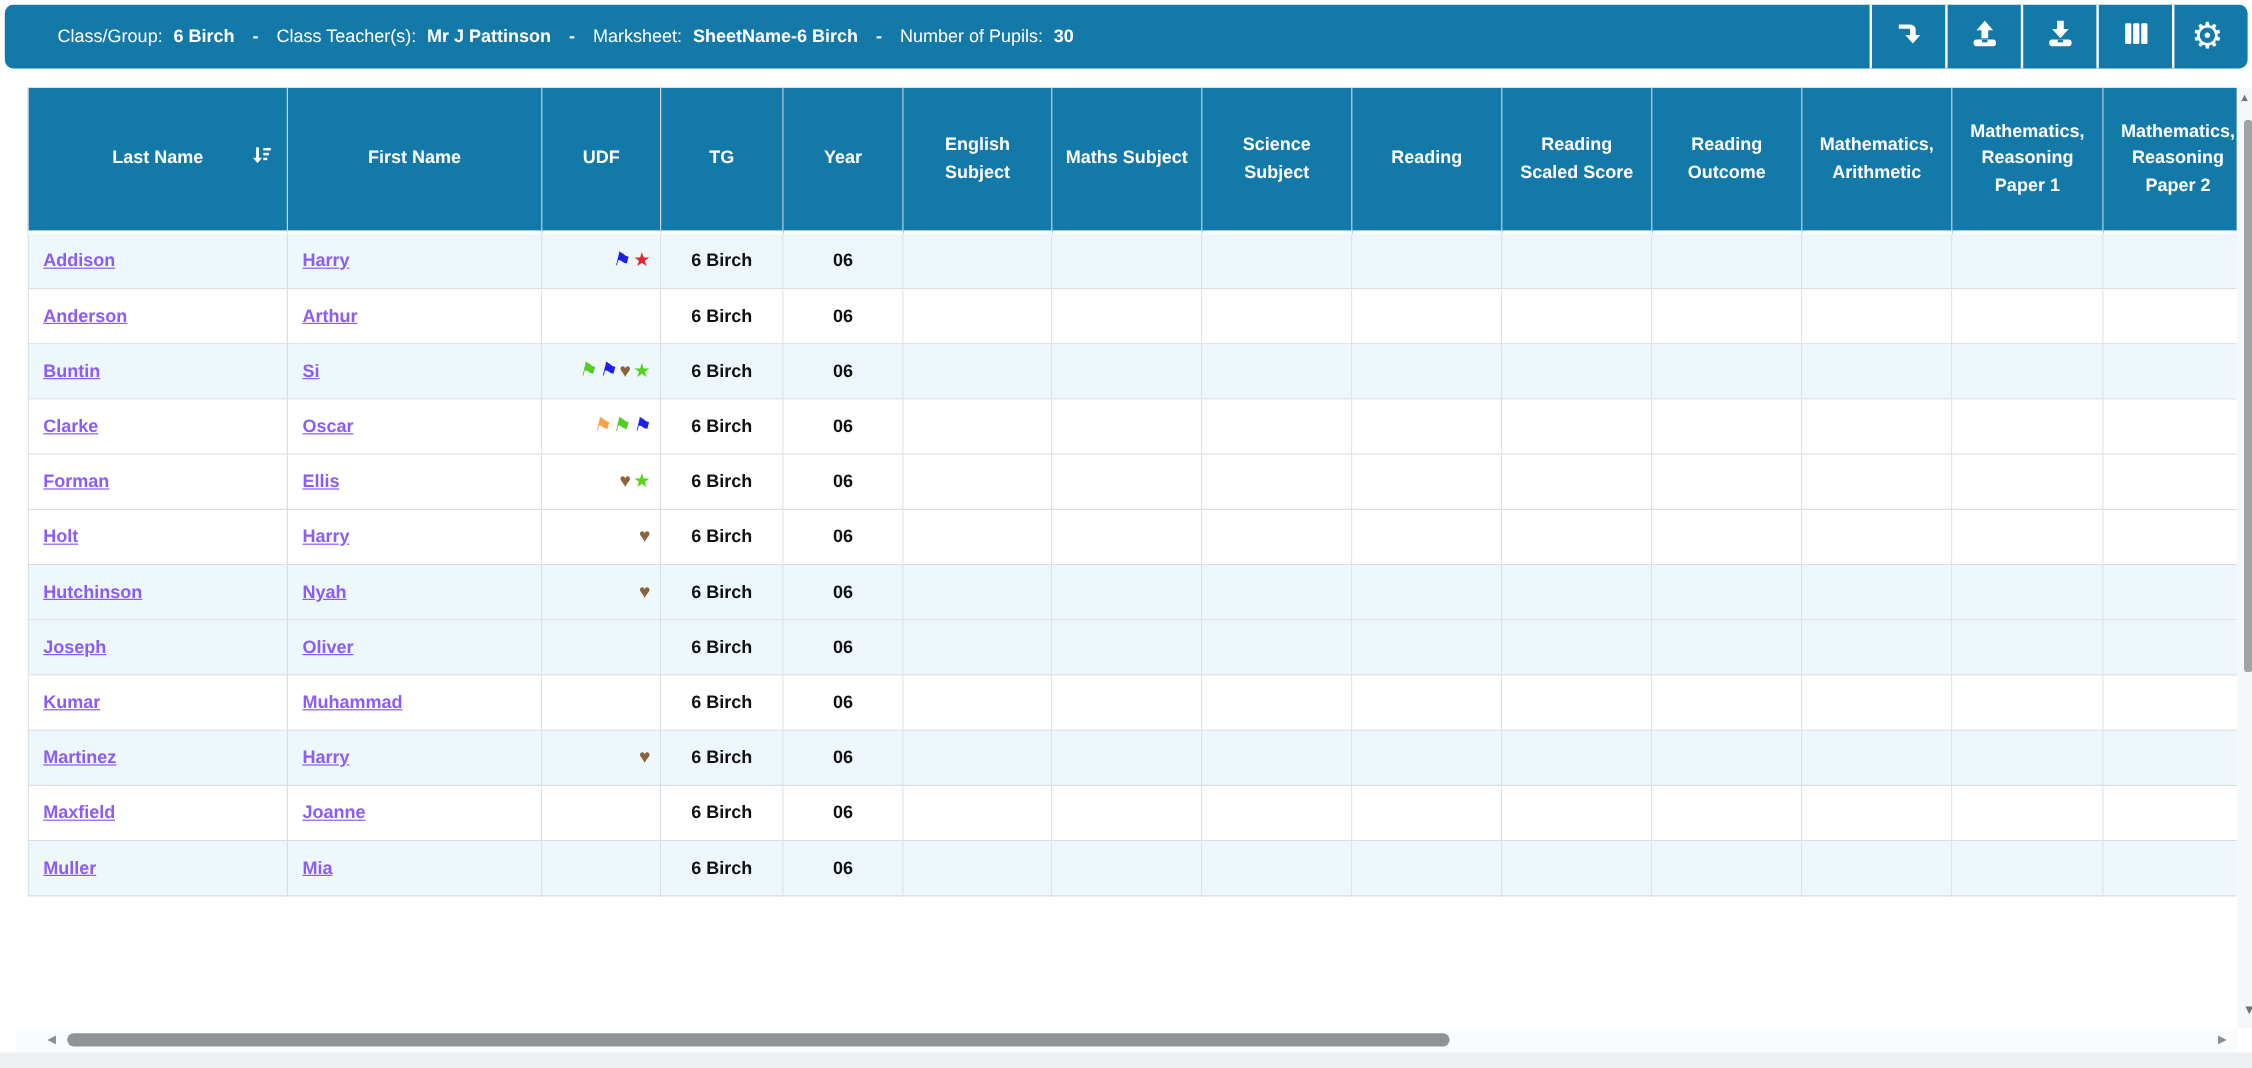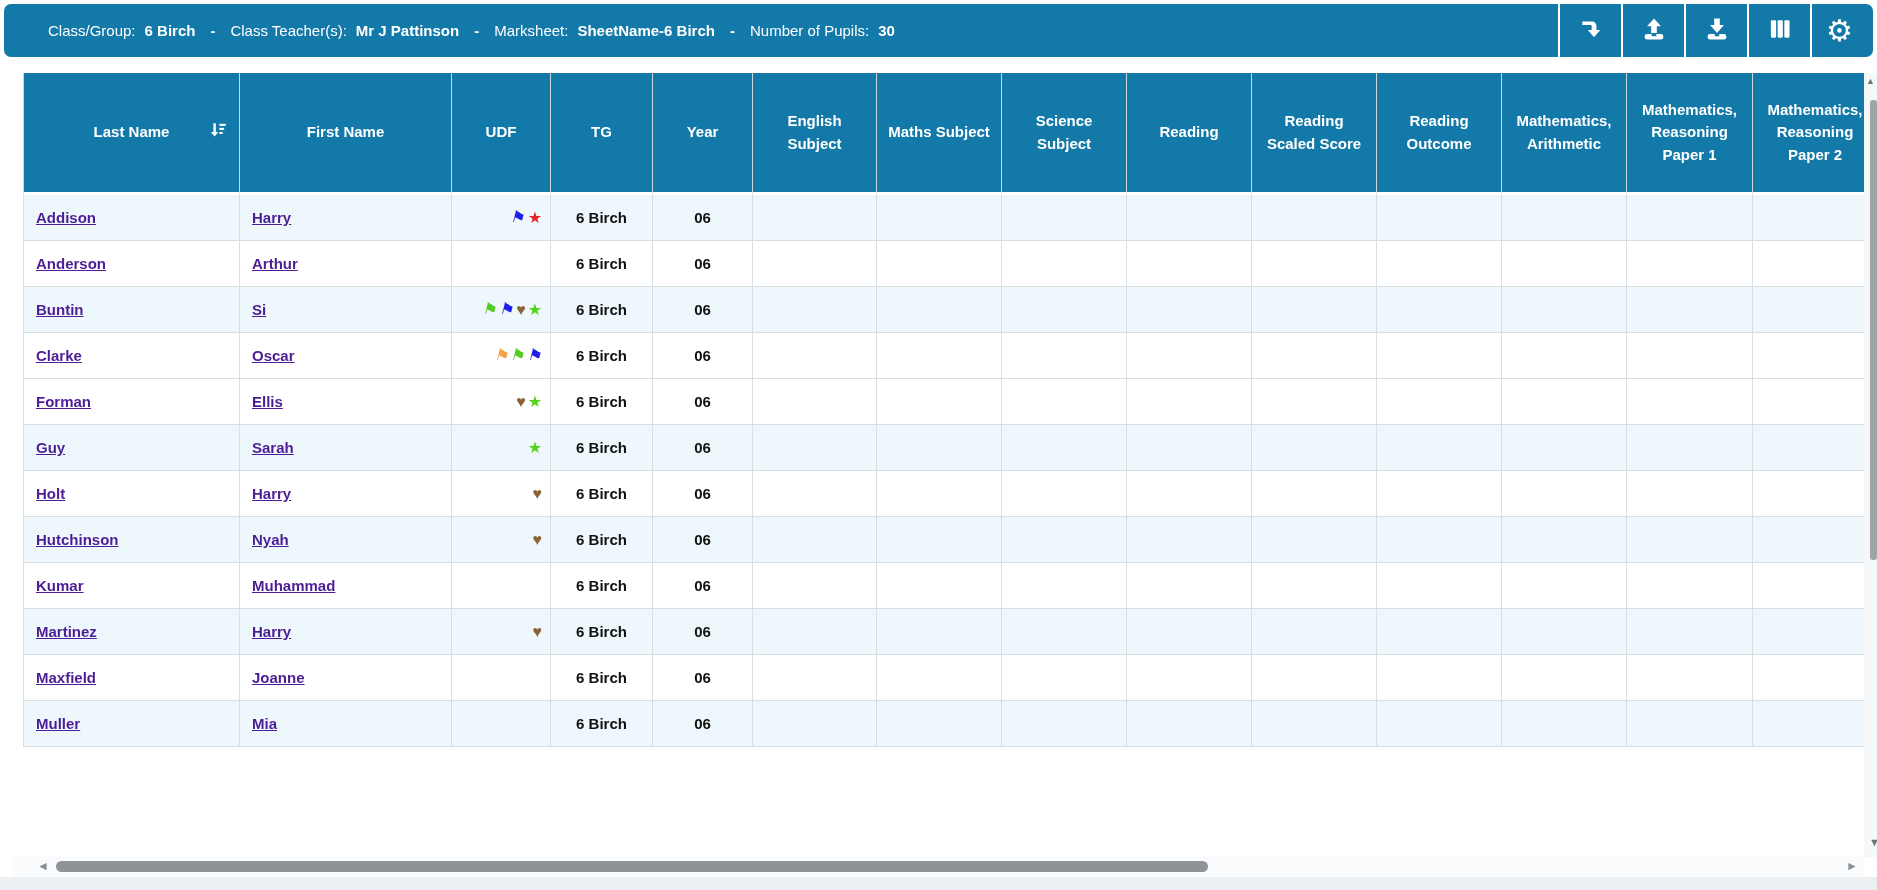--- a/index.html
+++ b/index.html
@@ -21,21 +21,21 @@
   th{background:#1379A9;color:#fff;font-weight:700;font-size:15px;height:119px;
      vertical-align:middle;text-align:center;padding:0 8px;line-height:1.5;
      border-right:1px solid #C9D6DD;border-bottom:3px solid #fff;position:relative;cursor:pointer;}
   th:first-child{border-left:1px solid #C9D6DD;}
   td{height:45px;font-size:15px;color:#111;border-right:1px solid #D9DEE2;
      border-bottom:1px solid #D9DEE2;padding:0;vertical-align:middle;background-clip:padding-box;}
   td:first-child{border-left:1px solid #D9DEE2;}
   tr.odd td{background:#EEF7FC;}
   tr.even td{background:#FFFFFF;}
   .name-cell{padding-left:12px;text-align:left;}
-  .name-link{color:#4c1d95;font-weight:700;text-decoration:underline;cursor:pointer;text-align:center;}
+  .name-link{color:#8b5cf6;font-weight:700;text-decoration:underline;cursor:pointer;text-align:center;}
   .center-cell{text-align:center;font-weight:700;}
   .udf-cell{text-align:right;padding-right:8px;white-space:nowrap;}
   .udf-glyph{display:inline-block;margin-left:2px;font-size:16px;line-height:1;}
   .udf-flag{transform:rotate(14deg);}
   .sort-icon{position:absolute;right:12px;top:50%;transform:translateY(-50%);}
   .vsb{position:absolute;left:1864px;top:73px;width:13px;height:784px;background:#F5F7F9;}
   .vsb-thumb{position:absolute;left:1870px;top:100px;width:7px;height:460px;background:#9FA4A8;
              border-radius:3px;cursor:pointer;}
   .vsb-up{position:absolute;left:1866px;top:76px;font-size:9px;color:#6F7478;cursor:pointer;}
   .vsb-down{position:absolute;left:1869px;top:836px;font-size:11px;color:#6F7478;cursor:pointer;}
@@ -214,56 +214,56 @@
             <td></td>
             <td></td>
             <td></td>
             <td></td>
             <td></td>
             <td></td>
             <td></td>
             <td></td>
             <td></td>
           </tr>
-          <tr class="odd">
-            <td class="name-cell"><a class="name-link">Guy</a></td>
-            <td class="name-cell"><a class="name-link">Sarah</a></td>
-            <td class="udf-cell"><span class="udf-glyph" style="color: rgb(82, 212, 26);">★</span></td>
-            <td class="center-cell">6 Birch</td>
-            <td class="center-cell">06</td>
-            <td></td>
-            <td></td>
-            <td></td>
-            <td></td>
-            <td></td>
-            <td></td>
-            <td></td>
-            <td></td>
-            <td></td>
-          </tr>
           <tr class="even">
             <td class="name-cell"><a class="name-link">Holt</a></td>
             <td class="name-cell"><a class="name-link">Harry</a></td>
             <td class="udf-cell"><span class="udf-glyph" style="color: rgb(140, 98, 57);">♥</span></td>
             <td class="center-cell">6 Birch</td>
             <td class="center-cell">06</td>
             <td></td>
             <td></td>
             <td></td>
             <td></td>
             <td></td>
             <td></td>
             <td></td>
             <td></td>
             <td></td>
           </tr>
           <tr class="odd">
             <td class="name-cell"><a class="name-link">Hutchinson</a></td>
             <td class="name-cell"><a class="name-link">Nyah</a></td>
             <td class="udf-cell"><span class="udf-glyph" style="color: rgb(140, 98, 57);">♥</span></td>
+            <td class="center-cell">6 Birch</td>
+            <td class="center-cell">06</td>
+            <td></td>
+            <td></td>
+            <td></td>
+            <td></td>
+            <td></td>
+            <td></td>
+            <td></td>
+            <td></td>
+            <td></td>
+          </tr>
+          <tr class="odd">
+            <td class="name-cell"><a class="name-link">Joseph</a></td>
+            <td class="name-cell"><a class="name-link">Oliver</a></td>
+            <td class="udf-cell"></td>
             <td class="center-cell">6 Birch</td>
             <td class="center-cell">06</td>
             <td></td>
             <td></td>
             <td></td>
             <td></td>
             <td></td>
             <td></td>
             <td></td>
             <td></td>

